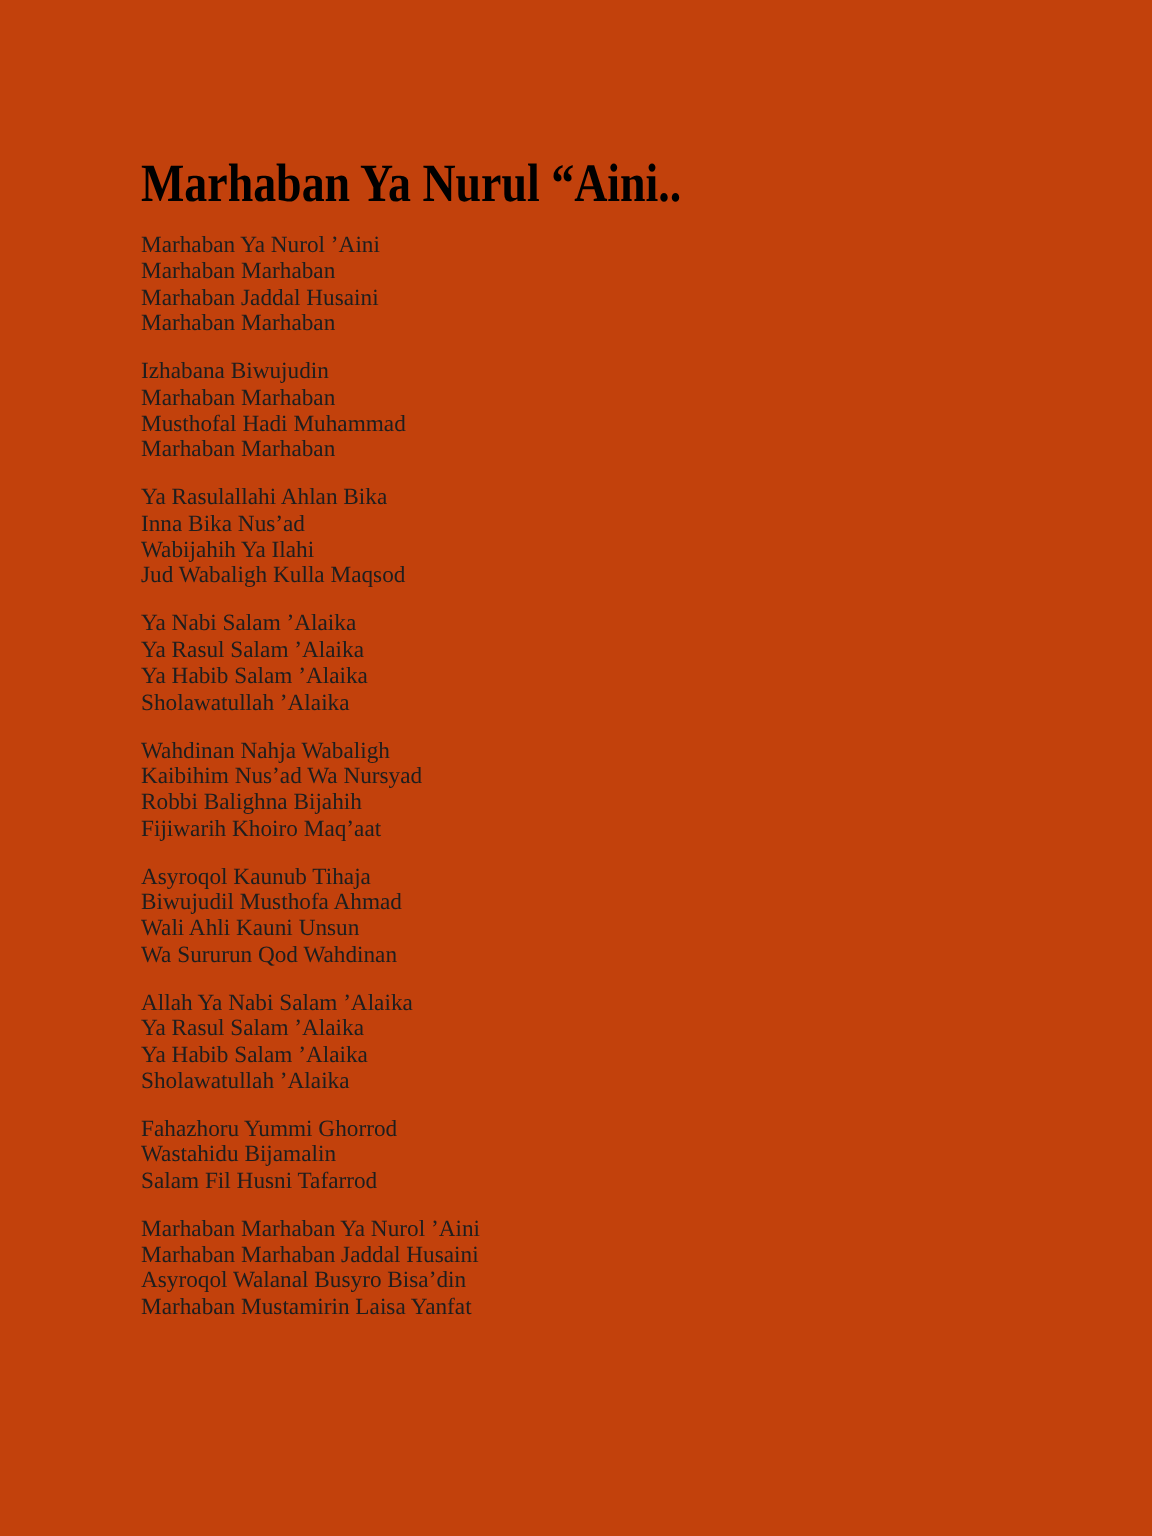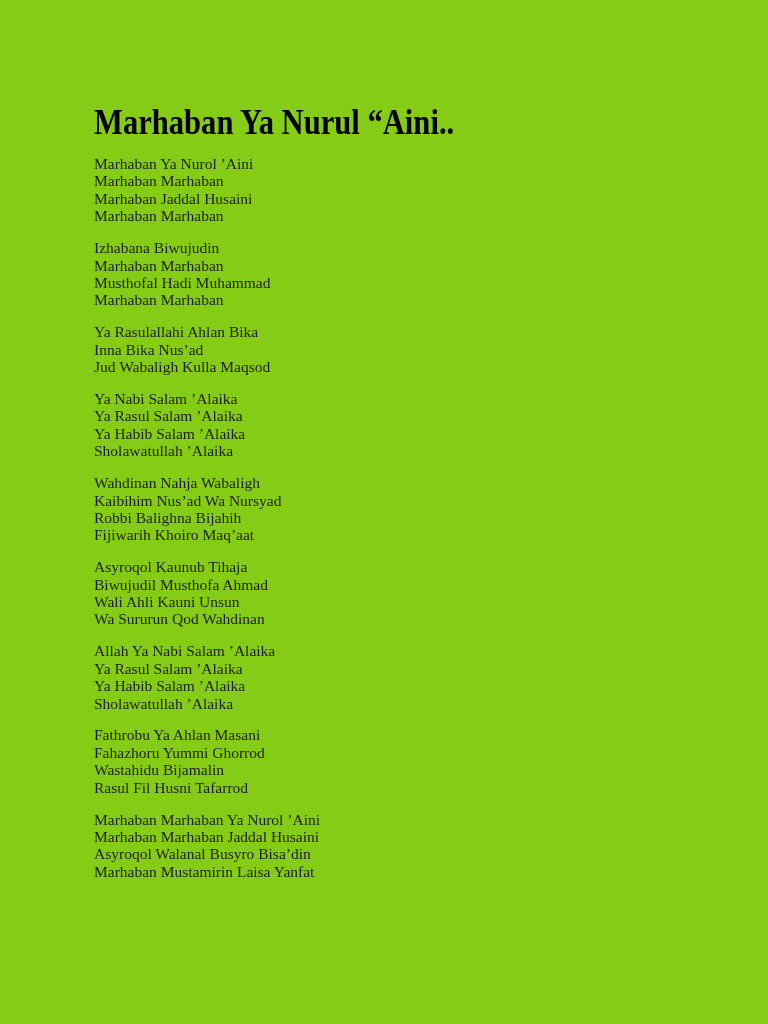--- a/index.html
+++ b/index.html
@@ -4,21 +4,21 @@
 <style>
   html, body {
     margin: 0;
     padding: 0;
     background: #ffffff;
   }
   .page {
     position: relative;
     width: 768px;
     height: 1024px;
-    background: #84cc16;
+    background: #c2410c;
     overflow: hidden;
     font-family: "Liberation Serif", serif;
   }
   .doc-title {
     position: absolute;
     left: 94px;
     top: 102px;
     margin: 0;
     font-size: 36px;
     font-weight: bold;
@@ -64,20 +64,21 @@
     <div class="stanza">
       <p>Izhabana Biwujudin</p>
       <p>Marhaban Marhaban</p>
       <p>Musthofal Hadi Muhammad</p>
       <p>Marhaban Marhaban</p>
     </div>
 
     <div class="stanza">
       <p>Ya Rasulallahi Ahlan Bika</p>
       <p>Inna Bika Nus’ad</p>
+      <p>Wabijahih Ya Ilahi</p>
       <p>Jud Wabaligh Kulla Maqsod</p>
     </div>
 
     <div class="stanza">
       <p>Ya Nabi Salam ’Alaika</p>
       <p>Ya Rasul Salam ’Alaika</p>
       <p>Ya Habib Salam ’Alaika</p>
       <p>Sholawatullah ’Alaika</p>
     </div>
 
@@ -96,24 +97,23 @@
     </div>
 
     <div class="stanza">
       <p>Allah Ya Nabi Salam ’Alaika</p>
       <p>Ya Rasul Salam ’Alaika</p>
       <p>Ya Habib Salam ’Alaika</p>
       <p>Sholawatullah ’Alaika</p>
     </div>
 
     <div class="stanza">
-      <p>Fathrobu Ya Ahlan Masani</p>
       <p>Fahazhoru Yummi Ghorrod</p>
       <p>Wastahidu Bijamalin</p>
-      <p>Rasul Fil Husni Tafarrod</p>
+      <p>Salam Fil Husni Tafarrod</p>
     </div>
 
     <div class="stanza">
       <p>Marhaban Marhaban Ya Nurol ’Aini</p>
       <p>Marhaban Marhaban Jaddal Husaini</p>
       <p>Asyroqol Walanal Busyro Bisa’din</p>
       <p>Marhaban Mustamirin Laisa Yanfat</p>
     </div>
 
   </div>

